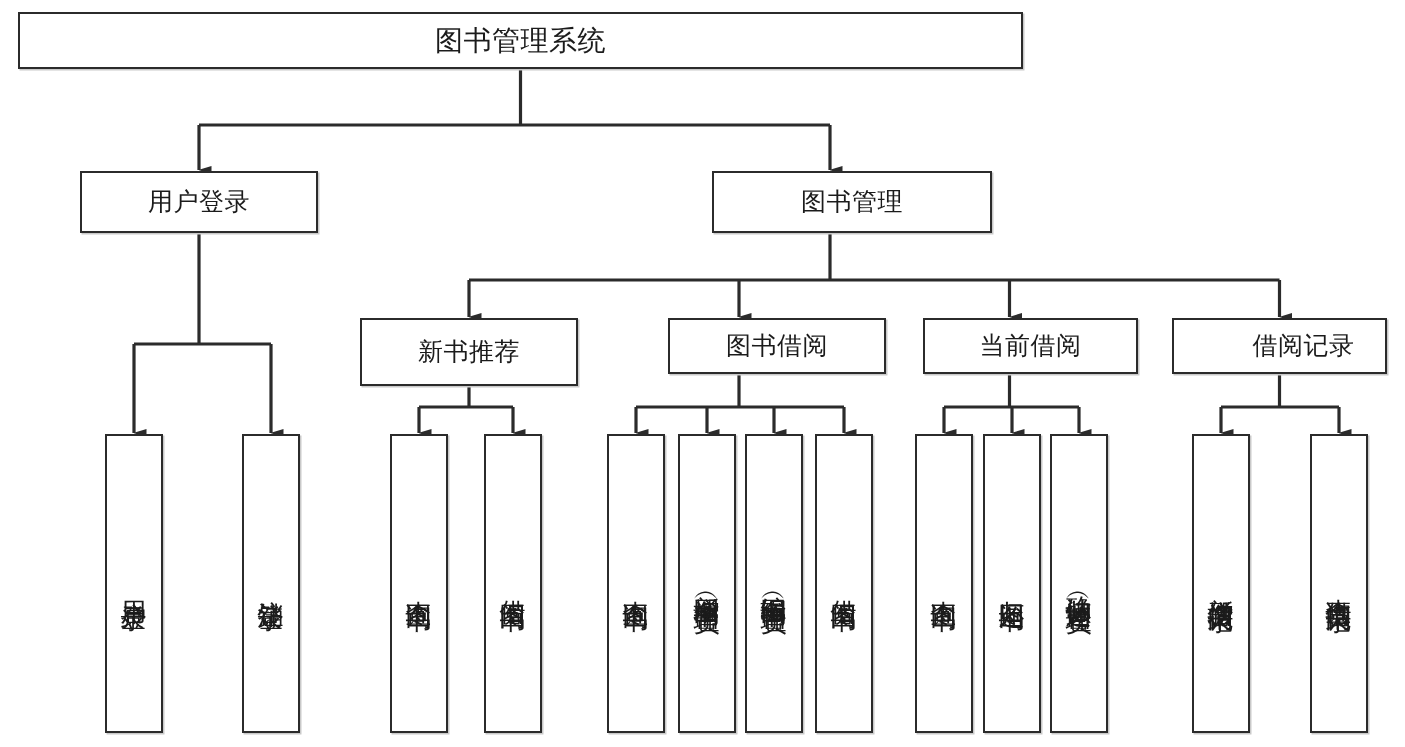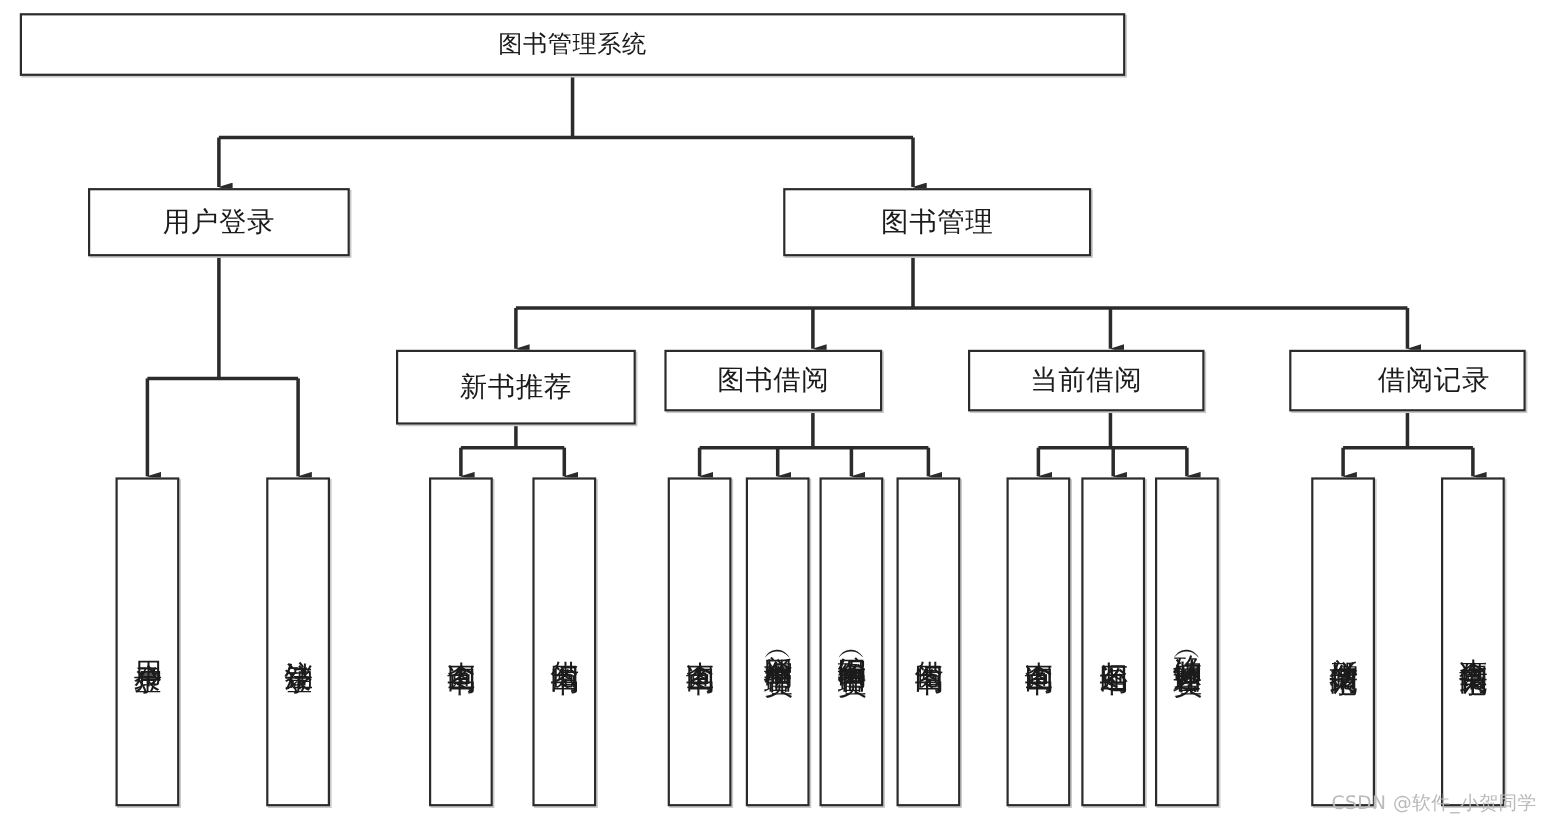--- a/index.html
+++ b/index.html
@@ -41,21 +41,21 @@
     display: block;
     text-align: center;
     line-height: 1.18;
     white-space: nowrap;
     letter-spacing: 0.5px;
   }
   .node.horizontal .node-label {
     font-size: 25px;
   }
   .node.root .node-label {
-    font-size: 22px;
+    font-size: 28px;
   }
   .node.vertical {
     align-items: center;
     justify-content: center;
   }
   .node.vertical .node-label {
     writing-mode: vertical-rl;
     text-orientation: upright;
     font-size: 26px;
     line-height: 1.08;
@@ -127,24 +127,24 @@
       </div>
       <div class="node horizontal" style="left: 80px; top: 171px; width: 238px; height: 62px;">
         <span class="node-label">用户登录</span>
       </div>
       <div class="node horizontal" style="left: 712px; top: 171px; width: 280px; height: 62px;">
         <span class="node-label">图书管理</span>
       </div>
       <div class="node horizontal" style="left: 360px; top: 318px; width: 218px; height: 68px;">
         <span class="node-label">新书推荐</span>
       </div>
-      <div class="node horizontal" style="left: 604px; top: 318px; width: 198px; height: 56px;">
+      <div class="node horizontal" style="left: 668px; top: 318px; width: 218px; height: 56px;">
         <span class="node-label">图书借阅</span>
       </div>
-      <div class="node horizontal" style="left: 880px; top: 318px; width: 215px; height: 56px;">
+      <div class="node horizontal" style="left: 923px; top: 318px; width: 215px; height: 56px;">
         <span class="node-label">当前借阅</span>
       </div>
       <div class="node horizontal" style="left: 1172px; top: 318px; width: 215px; height: 56px; padding-left: 48px;">
         <span class="node-label">借阅记录</span>
       </div>
       <div class="node vertical" style="left: 105px; top: 434px; width: 58px; height: 299px;">
         <span class="node-label">用户登录</span>
       </div>
       <div class="node vertical" style="left: 242px; top: 434px; width: 58px; height: 299px;">
         <span class="node-label">注销登录</span>
@@ -177,14 +177,13 @@
         <span class="node-label">确认归还（管理员）</span>
       </div>
       <div class="node vertical" style="left: 1192px; top: 434px; width: 58px; height: 299px;">
         <span class="node-label">新增借阅记录</span>
       </div>
       <div class="node vertical" style="left: 1310px; top: 434px; width: 58px; height: 299px;">
         <span class="node-label">查询借阅记录</span>
       </div>
     </div>
 
-  <div id="watermark">CSDN @软件_小贺同学</div>
 </div>
 
 </body></html>

